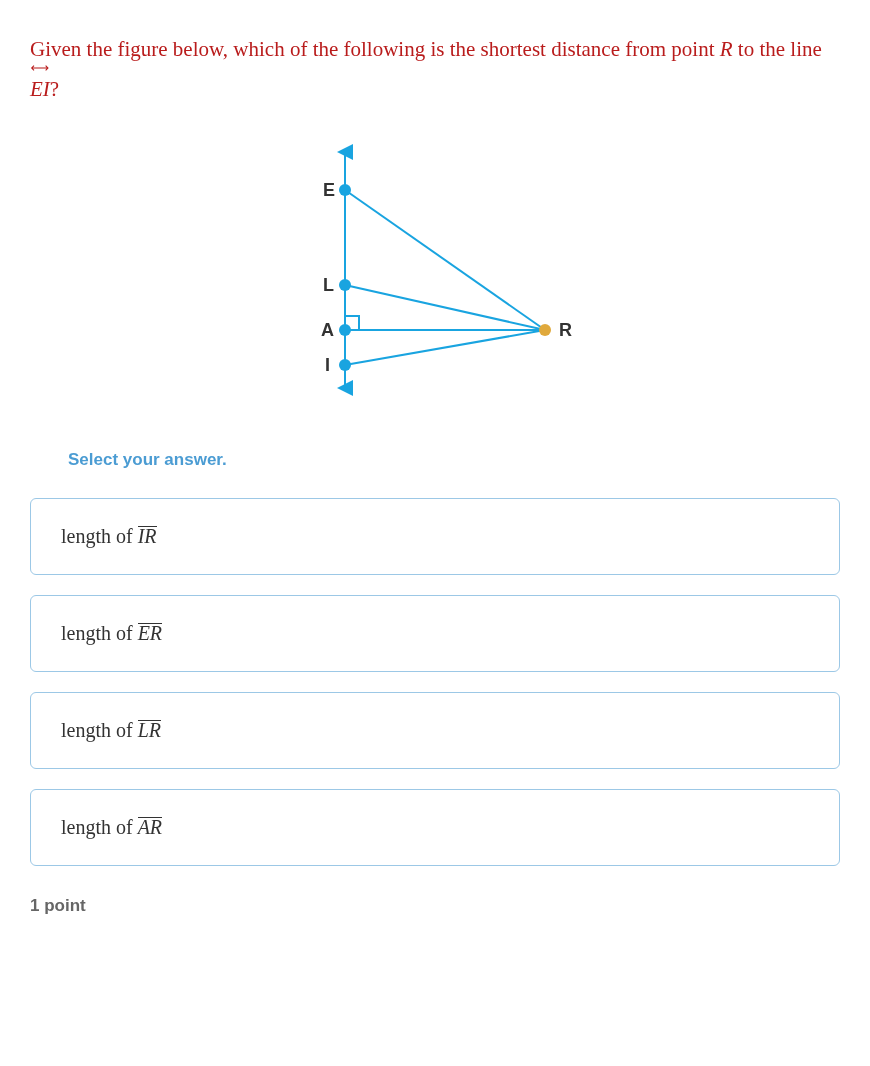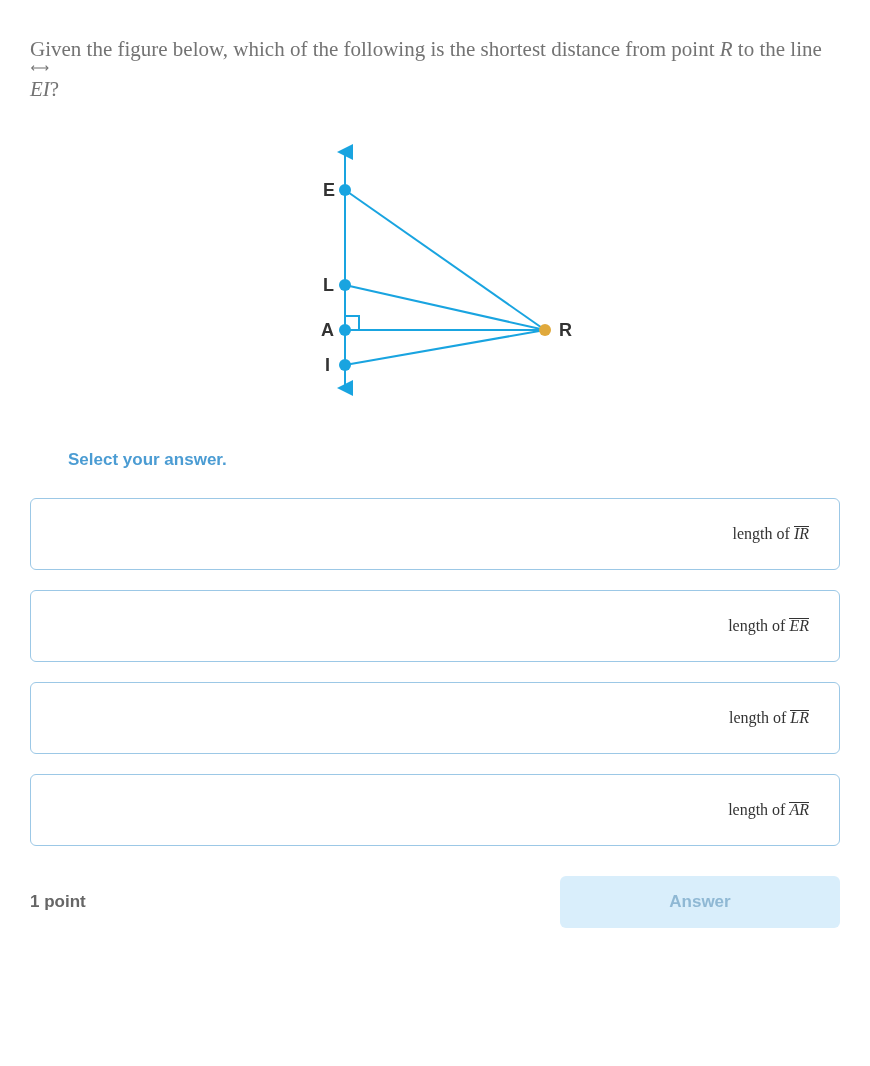--- a/index.html
+++ b/index.html
@@ -8,21 +8,21 @@
     background: #ffffff;
     width: 870px;
     height: 1066px;
     padding: 30px 30px 0 30px;
     color: #333;
     overflow: hidden;
   }
   .question-text {
     font-size: 21px;
     line-height: 1.9;
-    color: #737373;
+    color: #b91c1c;
     margin-bottom: 20px;
   }
   .math-var {
     font-style: italic;
     font-family: 'Times New Roman', serif;
   }
   .line-sym {
     display: inline-block;
     position: relative;
     font-style: italic;
@@ -48,25 +48,24 @@
     color: #4b9cd3;
     font-size: 17px;
     margin-bottom: 28px;
     margin-left: 38px;
   }
   .choice {
     border: 1px solid #9cc8e6;
     border-radius: 6px;
     padding: 26px 30px;
     margin-bottom: 20px;
-    font-size: 16px;
+    font-size: 20px;
     color: #333;
     cursor: pointer;
     background: #fff;
-    text-align: right;
   }
   .choice .seg {
     display: inline-block;
     position: relative;
     font-style: italic;
     font-family: 'Times New Roman', serif;
   }
   .choice .seg::before {
     content: "";
     position: absolute;
@@ -154,14 +153,13 @@
 </div>
 <div class="choice">
   <span>length of </span><span class="seg">LR</span>
 </div>
 <div class="choice">
   <span>length of </span><span class="seg">AR</span>
 </div>
 
 <div class="footer">
   <div class="points">1 point</div>
-  <button class="answer-btn">Answer</button>
 </div>
 
 </body></html>

